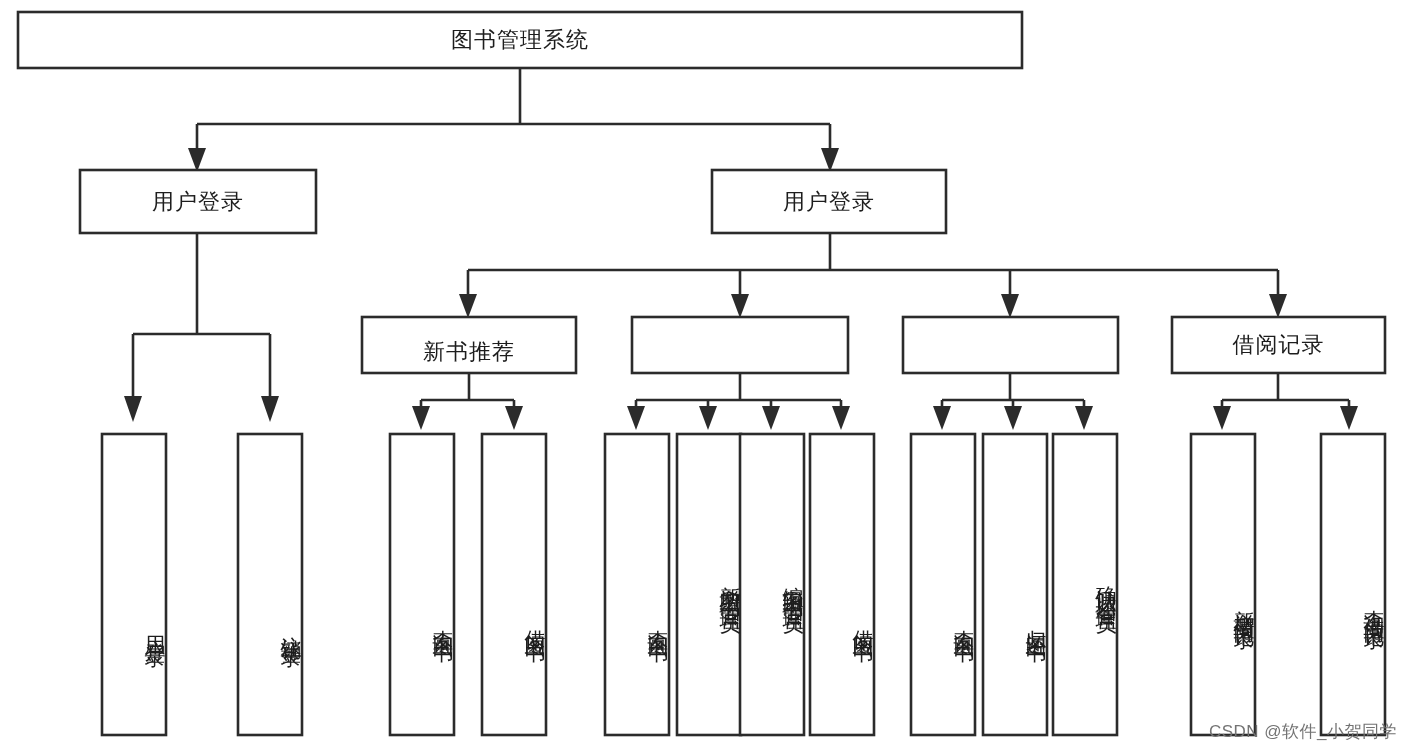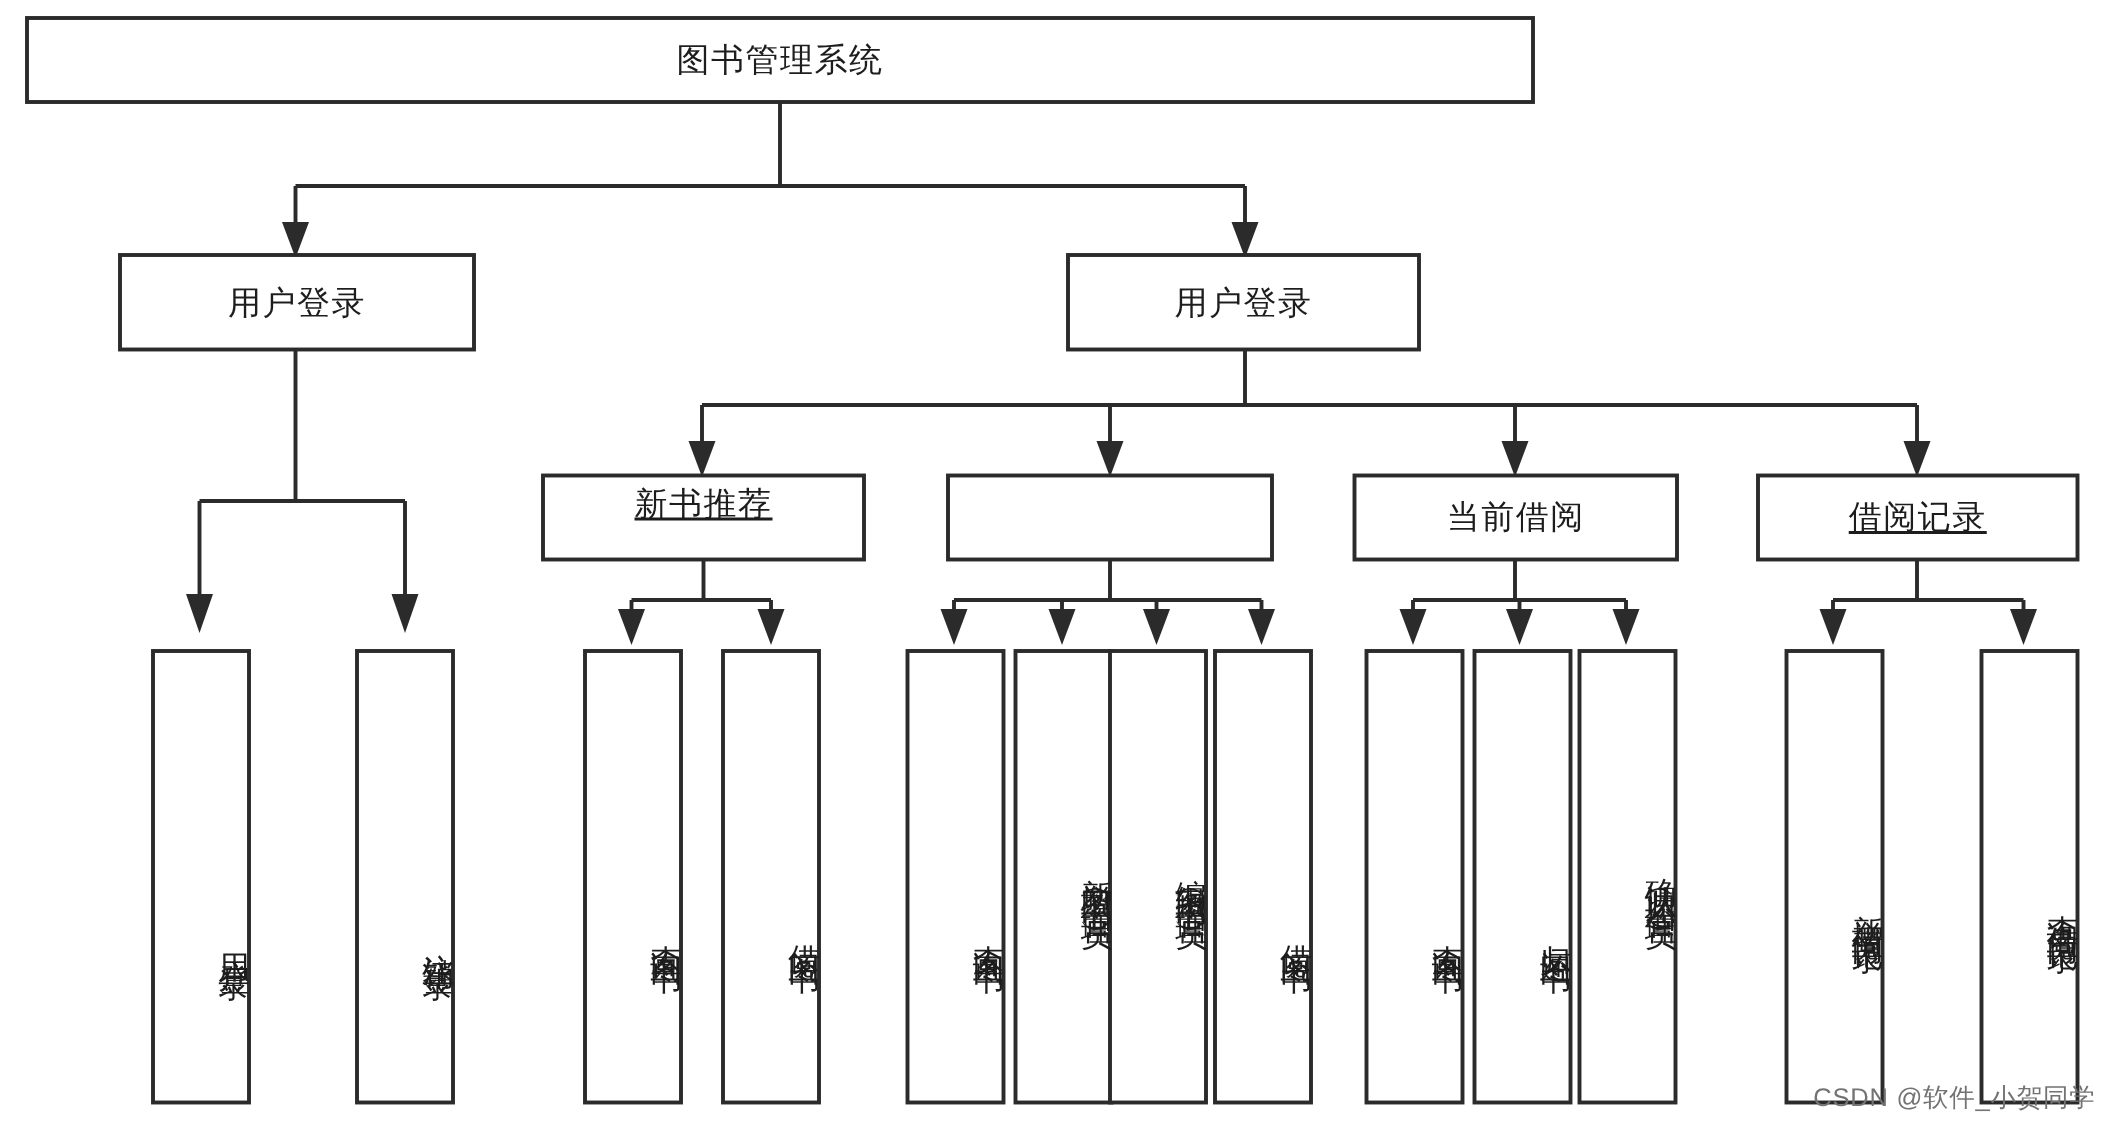--- a/index.html
+++ b/index.html
@@ -182,23 +182,22 @@
 
     <rect class="node-box" x="1191" y="434" width="64" height="301"></rect>
     <rect class="node-box" x="1321" y="434" width="64" height="301"></rect>
   </svg>
 
   <div class="node-label-h" style="left:18px; top:12px; width:1004px; height:56px;">图书管理系统</div>
 
   <div class="node-label-h" style="left:80px; top:170px; width:236px; height:63px;">用户登录</div>
   <div class="node-label-h" style="left:712px; top:170px; width:234px; height:63px;">用户登录</div>
 
-  <div class="node-label-h" style="left:362px; top:308px; width:214px; height:56px;text-decoration:underline;">新书推荐</div>
-  <div class="node-label-h" style="left:903px; top:317px; width:215px; height:56px;">当前借阅</div>
-  <div class="node-label-h" style="left:1172px; top:317px; width:213px; height:56px;text-decoration:underline;">借阅记录</div>
+  <div class="node-label-h" style="left:362px; top:324px; width:214px; height:56px;">新书推荐</div>
+  <div class="node-label-h" style="left:1172px; top:317px; width:213px; height:56px;">借阅记录</div>
 
   <div class="node-label-v" style="left:102px; top:524px; width:64px; height:205px;">用户登录</div>
   <div class="node-label-v" style="left:238px; top:524px; width:64px; height:205px;">注销登录</div>
 
   <div class="node-label-v" style="left:390px; top:511px; width:64px; height:220px;">查询图书</div>
   <div class="node-label-v" style="left:482px; top:511px; width:64px; height:220px;">借阅图书</div>
 
   <div class="node-label-v" style="left:605px; top:511px; width:64px; height:220px;">查询图书</div>
   <div class="node-label-v" style="left:677px; top:443px; width:64px; height:288px;">新增图书（管理员）</div>
   <div class="node-label-v" style="left:740px; top:443px; width:64px; height:288px;">编辑图书（管理员）</div>

